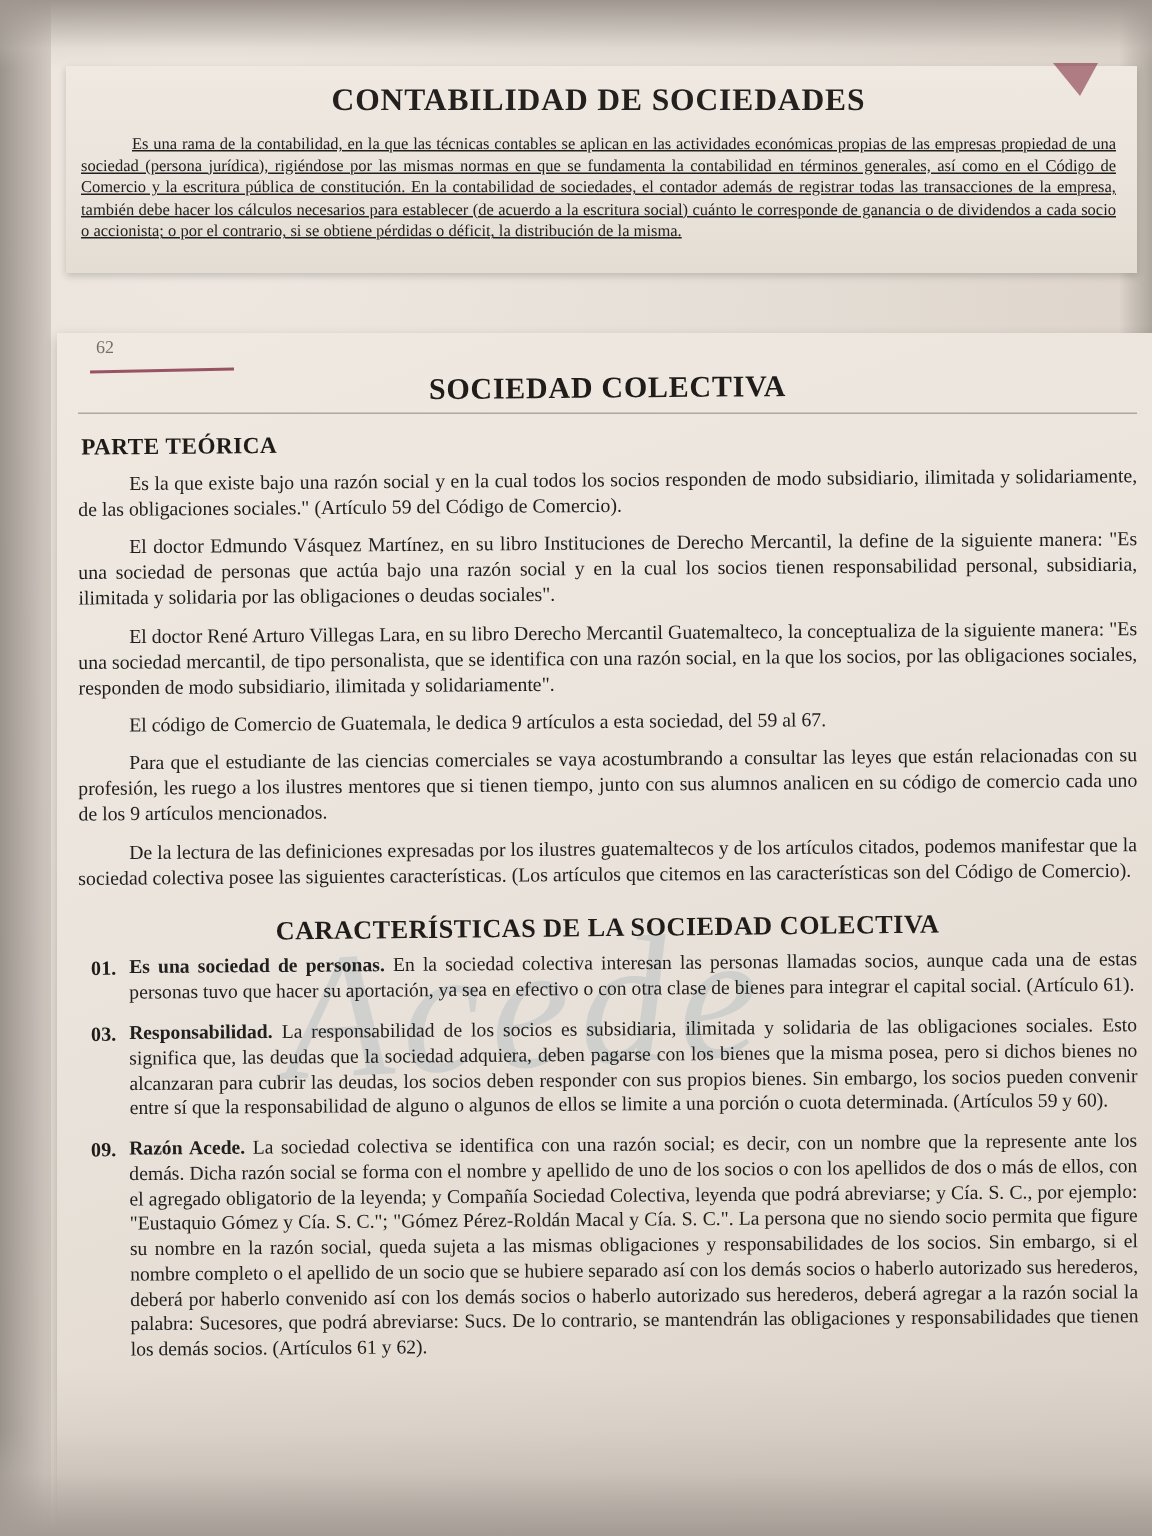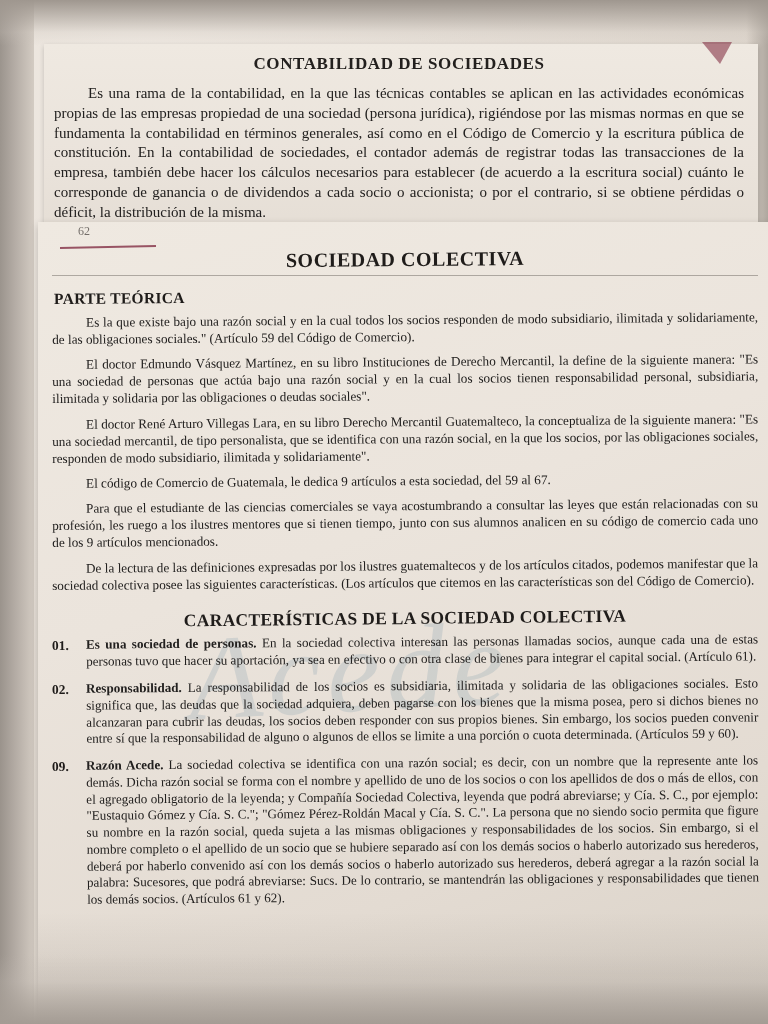--- a/index.html
+++ b/index.html
@@ -65,48 +65,48 @@
     right: 26px; top: -2px;
     width: 30px; height: 22px;
     background: #7b2239;
     opacity: .55;
     clip-path: polygon(0 0, 100% 0, 60% 100%);
   }
   .title-main {
     text-align: center;
     font-family: "Liberation Serif", serif;
     font-weight: bold;
-    font-size: 17px;
+    font-size: 21px;
     letter-spacing: .6px;
     color: #23201e;
     margin: 6px 0 10px 0;
   }
   .para {
     font-size: 13.2px;
     line-height: 1.30;
     color: #22201f;
     text-align: justify;
     margin: 0 0 8px 0;
   }
-  .frag-top .para { font-size: 15px; line-height: 1.32; }
+  .frag-top .para { font-size: 11px; line-height: 1.32; text-decoration: underline; }
 
   
   .frag-main {
     position: absolute;
     left: 38px; top: 222px;
     width: 706px;
     height: 790px;
     padding: 10px 16px 10px 14px;
     background: linear-gradient(160deg, #efe9e1 0%, #ebe4dc 40%, #e3dbd2 75%, #d9d1c7 100%);
     box-shadow: 0 3px 8px rgba(0,0,0,.2);
     overflow: hidden;
   }
   .pagenum {
     position: absolute;
-    left: 40px; top: 2px;
+    left: 26px; top: 2px;
     font-size: 12px;
     color: #4b4542;
     opacity: .75;
   }
   .rule-left {
     position: absolute;
     left: 22px; top: 24px;
     width: 96px; height: 2px;
     background: #7b2239;
     opacity: .75;
@@ -151,20 +151,21 @@
     align-items: flex-start;
     margin: 0 0 10px 0;
   }
   .item-num {
     flex: 0 0 auto;
     font-weight: bold;
     font-size: 13.4px;
     color: #1e1b19;
     width: 34px;
     padding-top: 1px;
+    text-align: center;
   }
   .item-body {
     flex: 1 1 auto;
     font-size: 13.1px;
     line-height: 1.28;
     text-align: justify;
     color: #22201f;
   }
   .item-body b { font-weight: bold; }
   .skew-small { transform: rotate(-0.45deg); transform-origin: left top; }
@@ -228,21 +229,21 @@
 
     <div class="item skew-small">
       <div class="item-num">01.</div>
       <div class="item-body">
         <b>Es una sociedad de personas.</b>
         <span>En la sociedad colectiva interesan las personas llamadas socios, aunque cada una de estas personas tuvo que hacer su aportación, ya sea en efectivo o con otra clase de bienes para integrar el capital social.  (Artículo 61).</span>
       </div>
     </div>
 
     <div class="item skew-small">
-      <div class="item-num">02.</div>
+      <div class="item-num">03.</div>
       <div class="item-body">
         <b>Responsabilidad.</b>
         <span>La responsabilidad de los socios es subsidiaria, ilimitada y solidaria de las obligaciones sociales.  Esto significa que, las deudas que la sociedad adquiera, deben pagarse con los bienes que la misma posea, pero si dichos bienes no alcanzaran para cubrir las deudas, los socios deben responder con sus propios bienes.  Sin embargo, los socios pueden convenir entre sí que la responsabilidad de alguno o algunos de ellos se limite a una porción o cuota determinada. (Artículos 59 y 60).</span>
       </div>
     </div>
 
     <div class="item skew-small">
       <div class="item-num">09.</div>
       <div class="item-body">
         <b>Razón Acede.</b>

